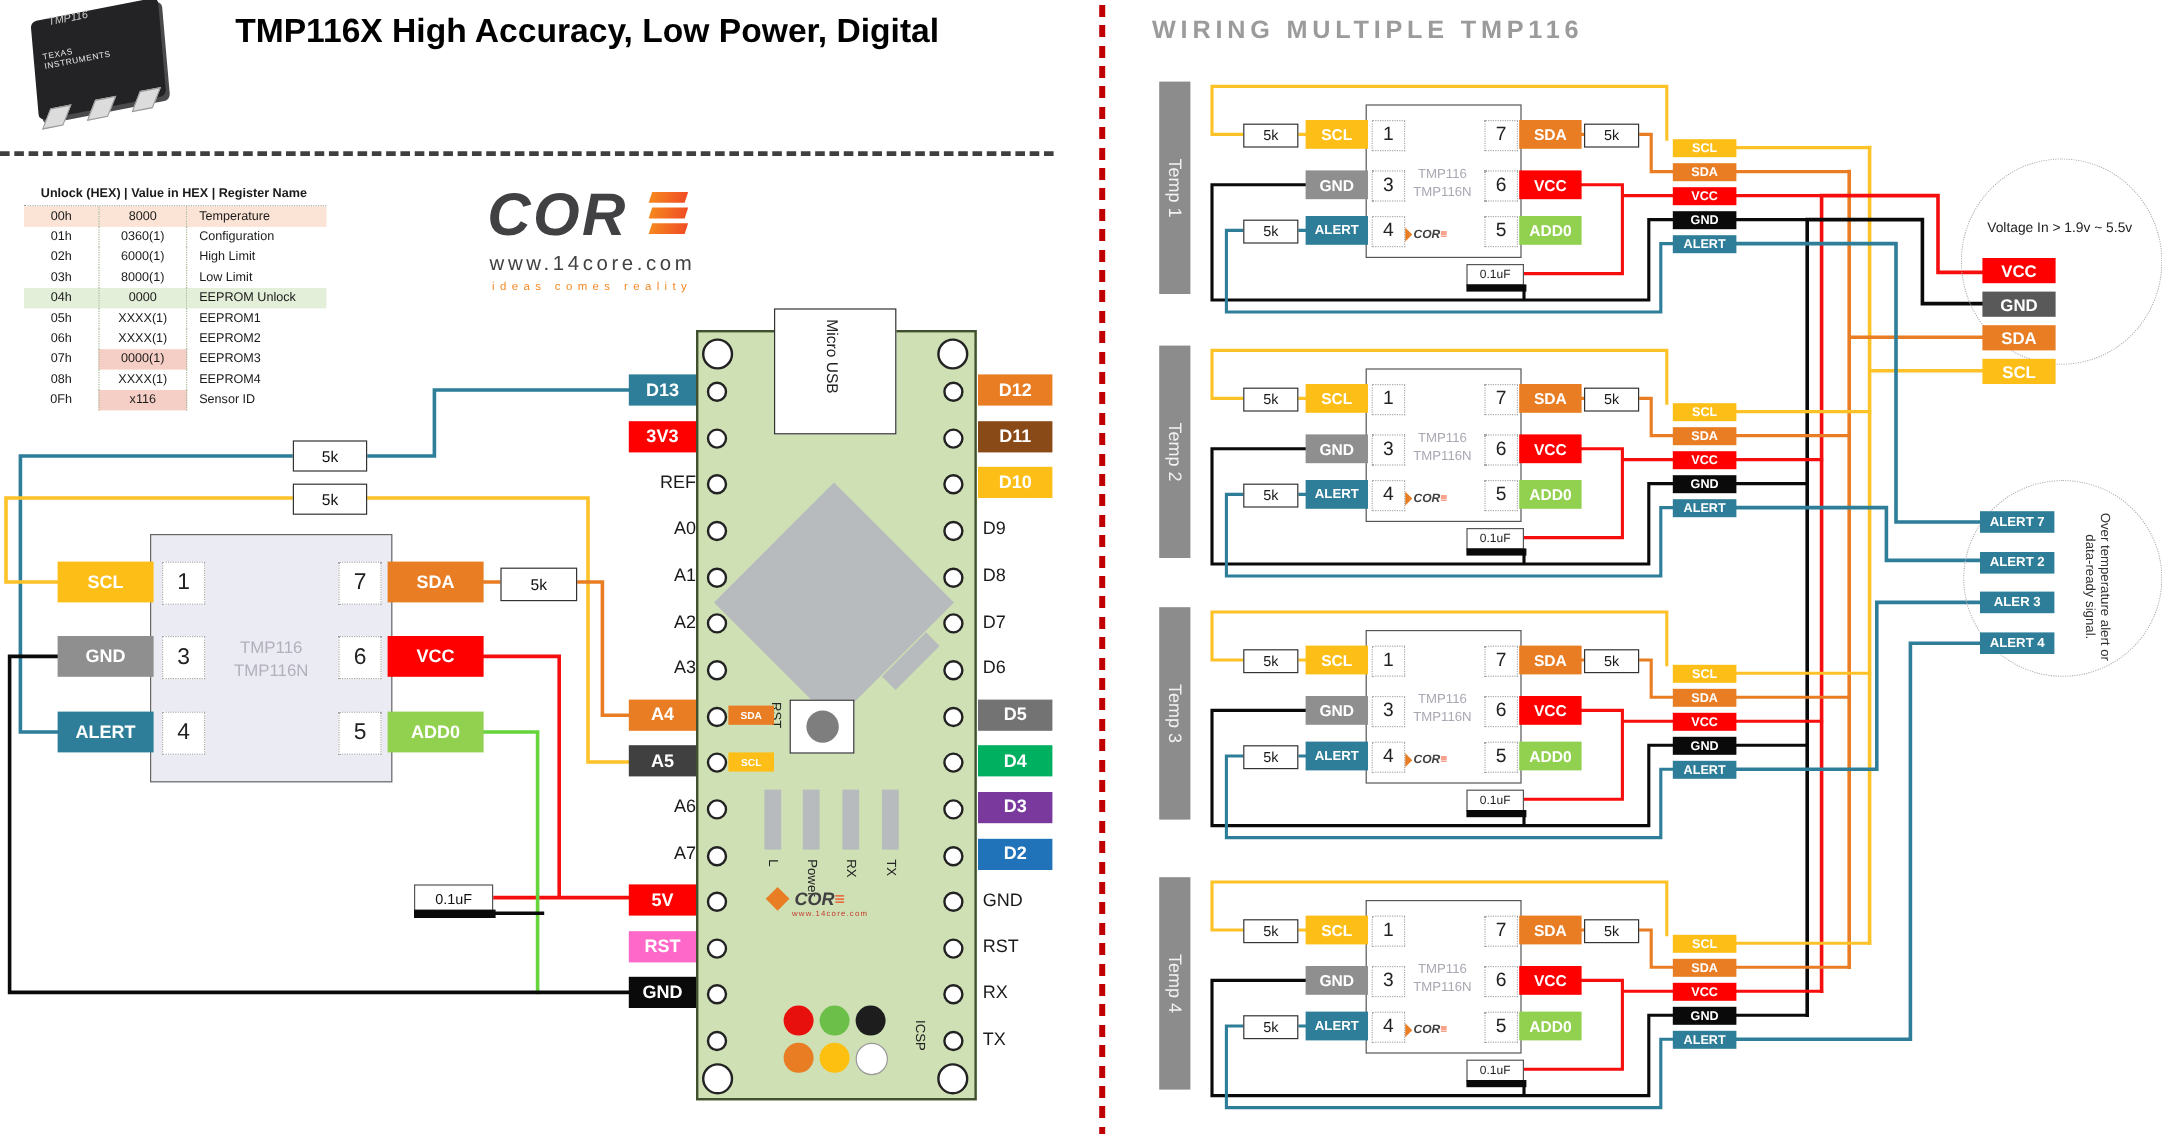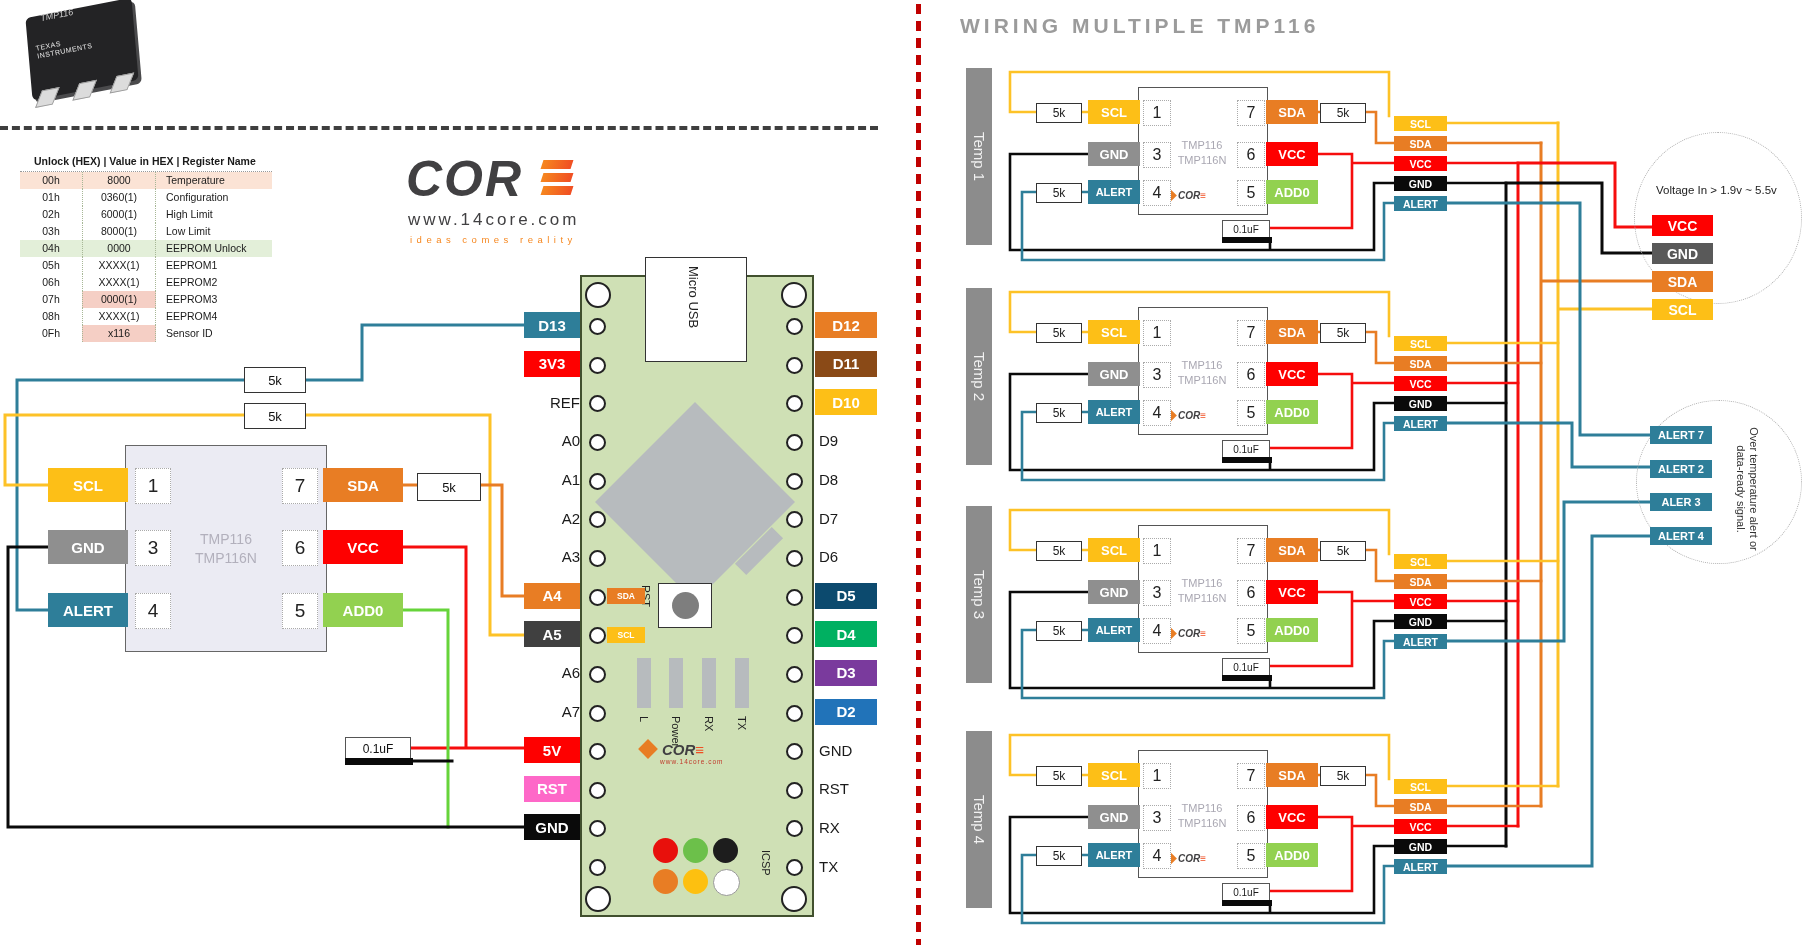--- a/index.html
+++ b/index.html
@@ -167,20 +167,21 @@
 <div class="abs ti-chip">
   <div class="ti-body">
     <div class="ti-pin" style="left:6px;"></div>
     <div class="ti-pin" style="left:44px;"></div>
     <div class="ti-pin" style="left:82px;"></div>
   </div>
   <div class="ti-name">TMP116</div>
   <div class="ti-brand">TEXAS INSTRUMENTS</div>
 </div>
 <div class="abs page-title">
+  <div>TMP116X High Accuracy, Low Power, Digital</div>
 </div>
 <div class="abs hsep"></div>
 
 <div class="abs regtable">
   <div class="reg-head">Unlock (HEX) | Value in HEX | Register Name</div>
   <div>
 
       <div class="reg-row hl-peach" style="--i: 0;">
         <div class="addr">00h</div>
         <div class="val">8000</div>
@@ -424,21 +425,21 @@
       <div class="pin-label">D7</div>
     </div>
 
     <div class="pin-row rrow" style="--i: 6;">
       <div class="pin-hole"></div>
       <div class="pin-label">D6</div>
     </div>
 
     <div class="pin-row rrow" style="--i: 7;">
       <div class="pin-hole"></div>
-      <div class="pin-label" style="background:#0c4a6e;color:#fff">D5</div>
+      <div class="pin-label" style="background:#737373;color:#fff">D5</div>
     </div>
 
     <div class="pin-row rrow" style="--i: 8;">
       <div class="pin-hole"></div>
       <div class="pin-label" style="background:#00b061;color:#fff">D4</div>
     </div>
 
     <div class="pin-row rrow" style="--i: 9;">
       <div class="pin-hole"></div>
       <div class="pin-label" style="background:#7a3a9d;color:#fff">D3</div>

